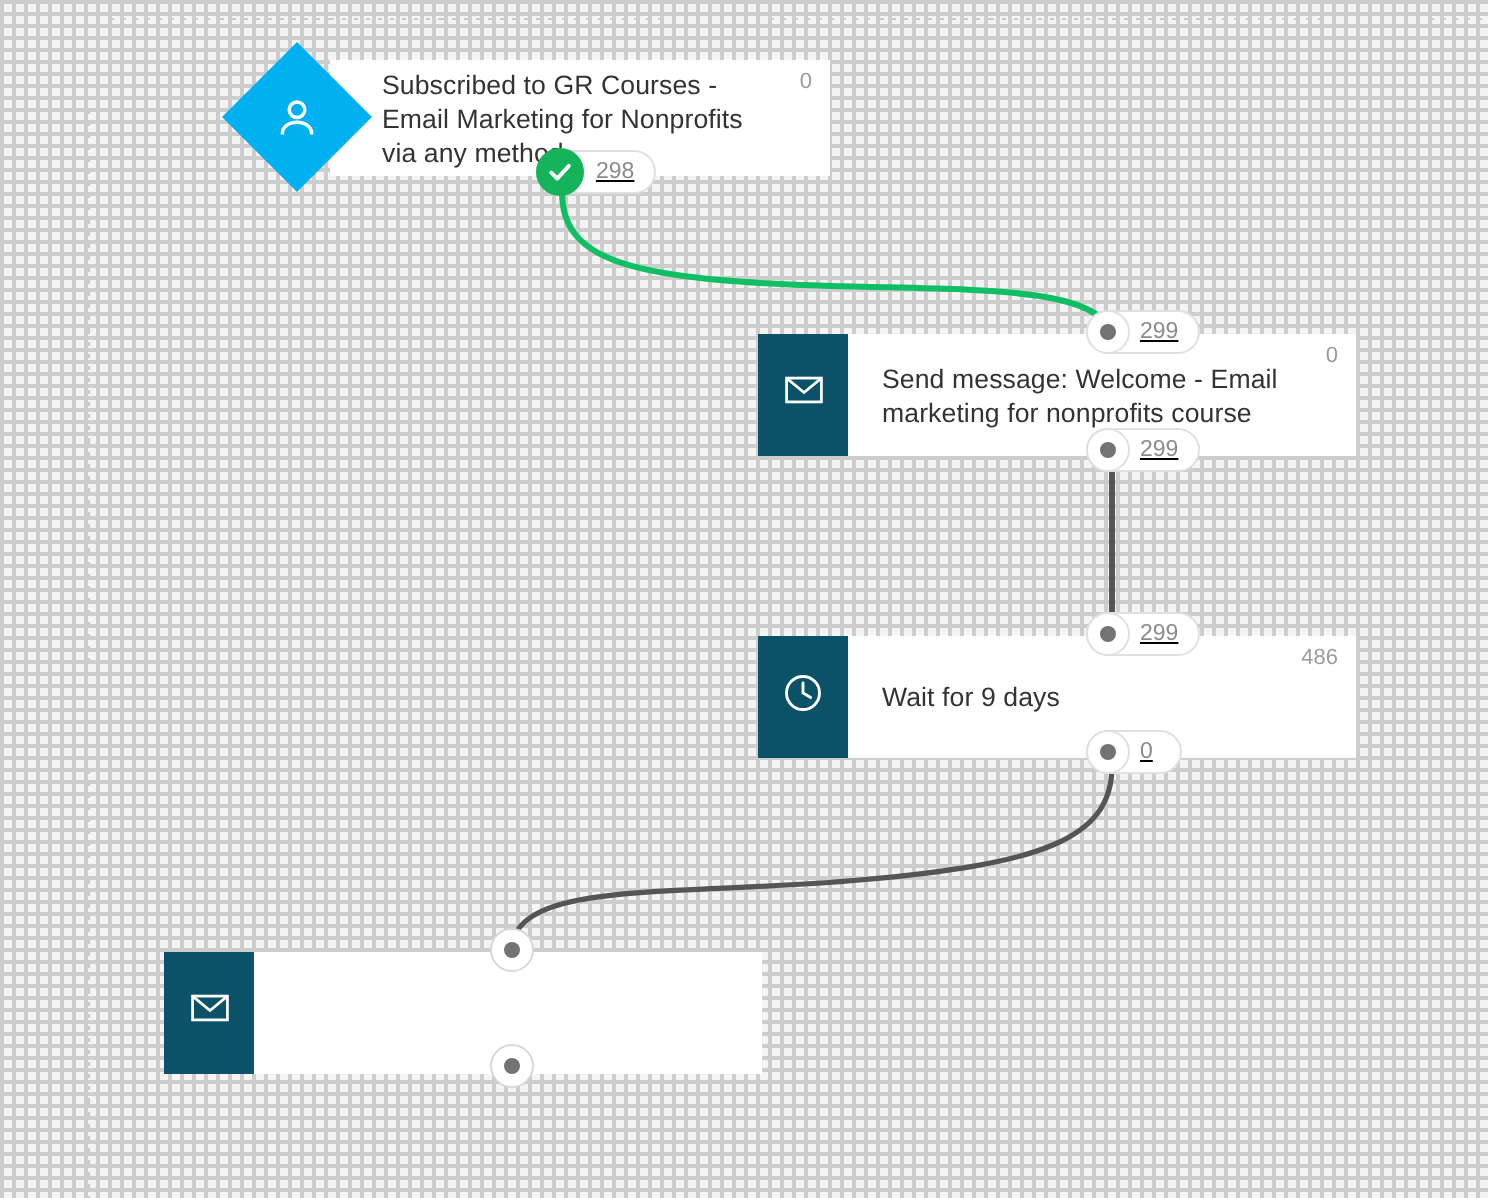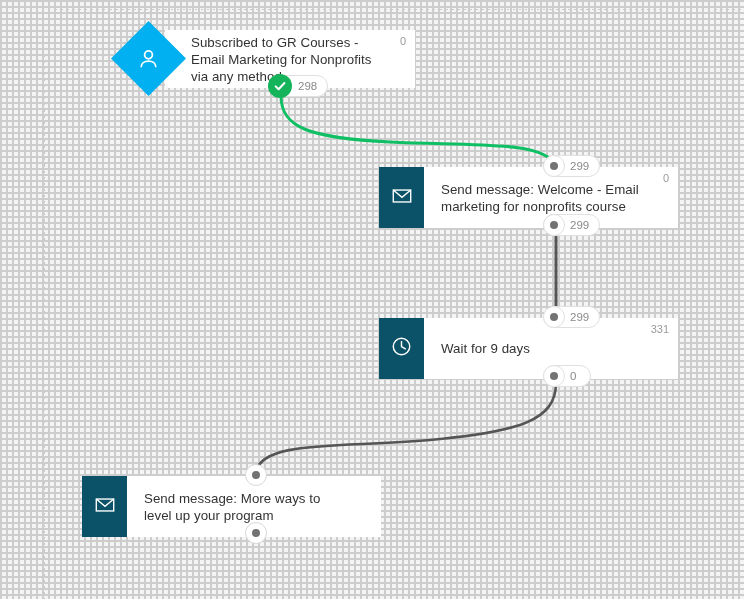--- a/index.html
+++ b/index.html
@@ -105,20 +105,21 @@
     align-items: center;
     justify-content: center;
   }
   
   .port {
     position: absolute;
     display: flex;
     align-items: flex-end;
     height: 22px;
     z-index: 5;
+    text-decoration: underline;
   }
   .port-pill {
     display: flex;
     align-items: center;
     height: 22px;
     background: #ffffff;
     border: 1px solid #e0e0e0;
     border-radius: 11px;
     padding: 0 10px 0 26px;
     font-size: 11.5px;
@@ -244,21 +245,21 @@
       <div class="icon-block">
         <span>
           <svg width="23" height="23" viewBox="0 0 24 24" fill="none" stroke="#ffffff" stroke-width="1.5">
             <circle cx="12" cy="12" r="8.6"></circle>
             <path d="M12 6.8 L12 12 L16 14.4" stroke-linecap="round"></path>
           </svg>
         </span>
       </div>
       <div class="card-body">
         <div class="card-title">Wait for 9 days</div>
-        <div class="count">331</div>
+        <div class="count">486</div>
       </div>
     </div>
 
     <div class="port" style="left:543px; top:306px;">
       <div class="port-pill">299</div>
       <div class="port-dot">
           <i></i>
         </div>
     </div>
 
@@ -273,24 +274,20 @@
   <div class="node">
     <div class="card" style="left:82px; top:476px; width:299px; height:61px;">
       <div class="icon-block">
         <span>
           <svg width="22" height="22" viewBox="0 0 24 24" fill="none" stroke="#ffffff" stroke-width="1.5">
             <rect x="2.5" y="5.5" width="19" height="13"></rect>
             <path d="M2.5 5.5 L12 13.4 L21.5 5.5"></path>
           </svg>
         </span>
       </div>
-      <div class="card-body">
-        <div class="card-title">Send message: More ways to level up your program</div>
-        <div class="count"></div>
-      </div>
     </div>
 
     <div class="port" style="left:245px; top:464px;">
       <div class="port-dot plain" style="position:relative;">
           <i></i>
         </div>
     </div>
 
     <div class="port" style="left:245px; top:522px;">
       <div class="port-dot plain" style="position:relative;">

